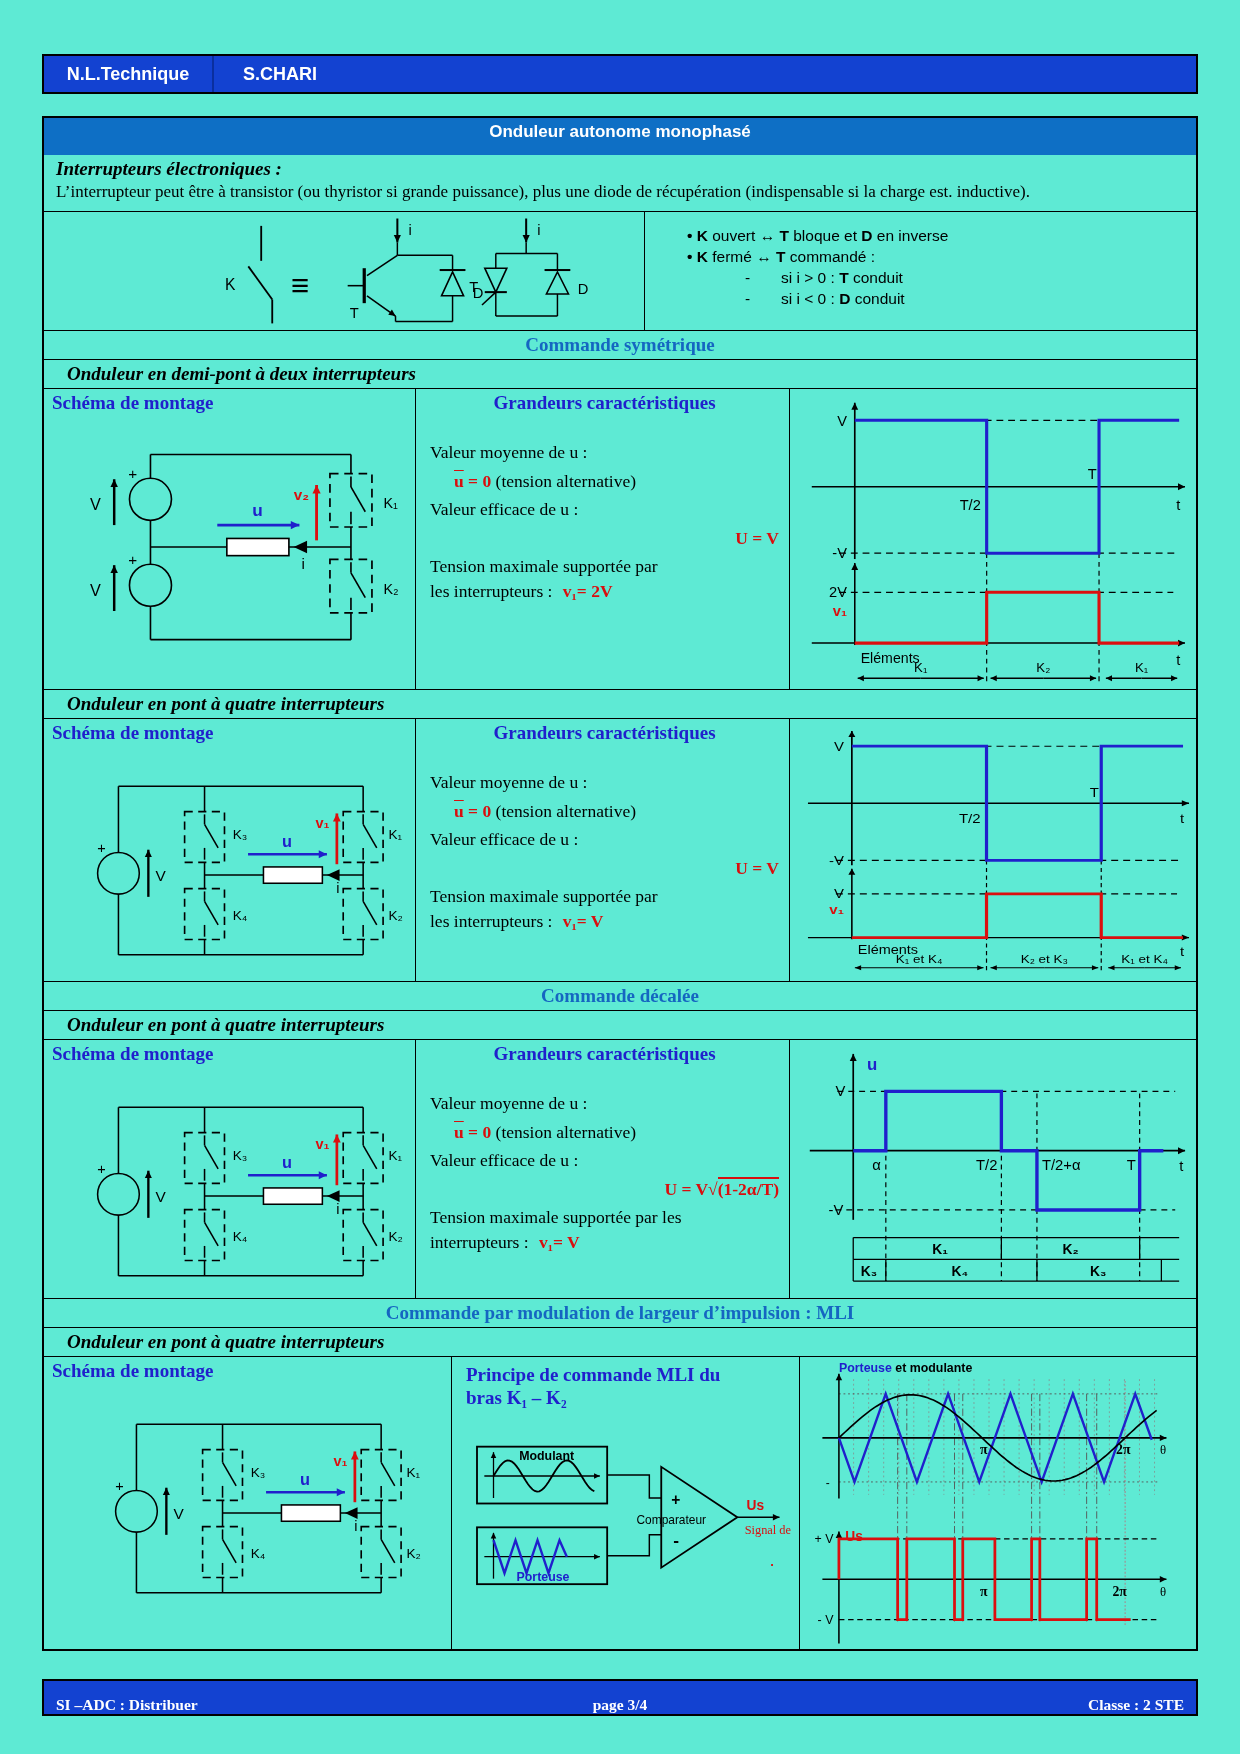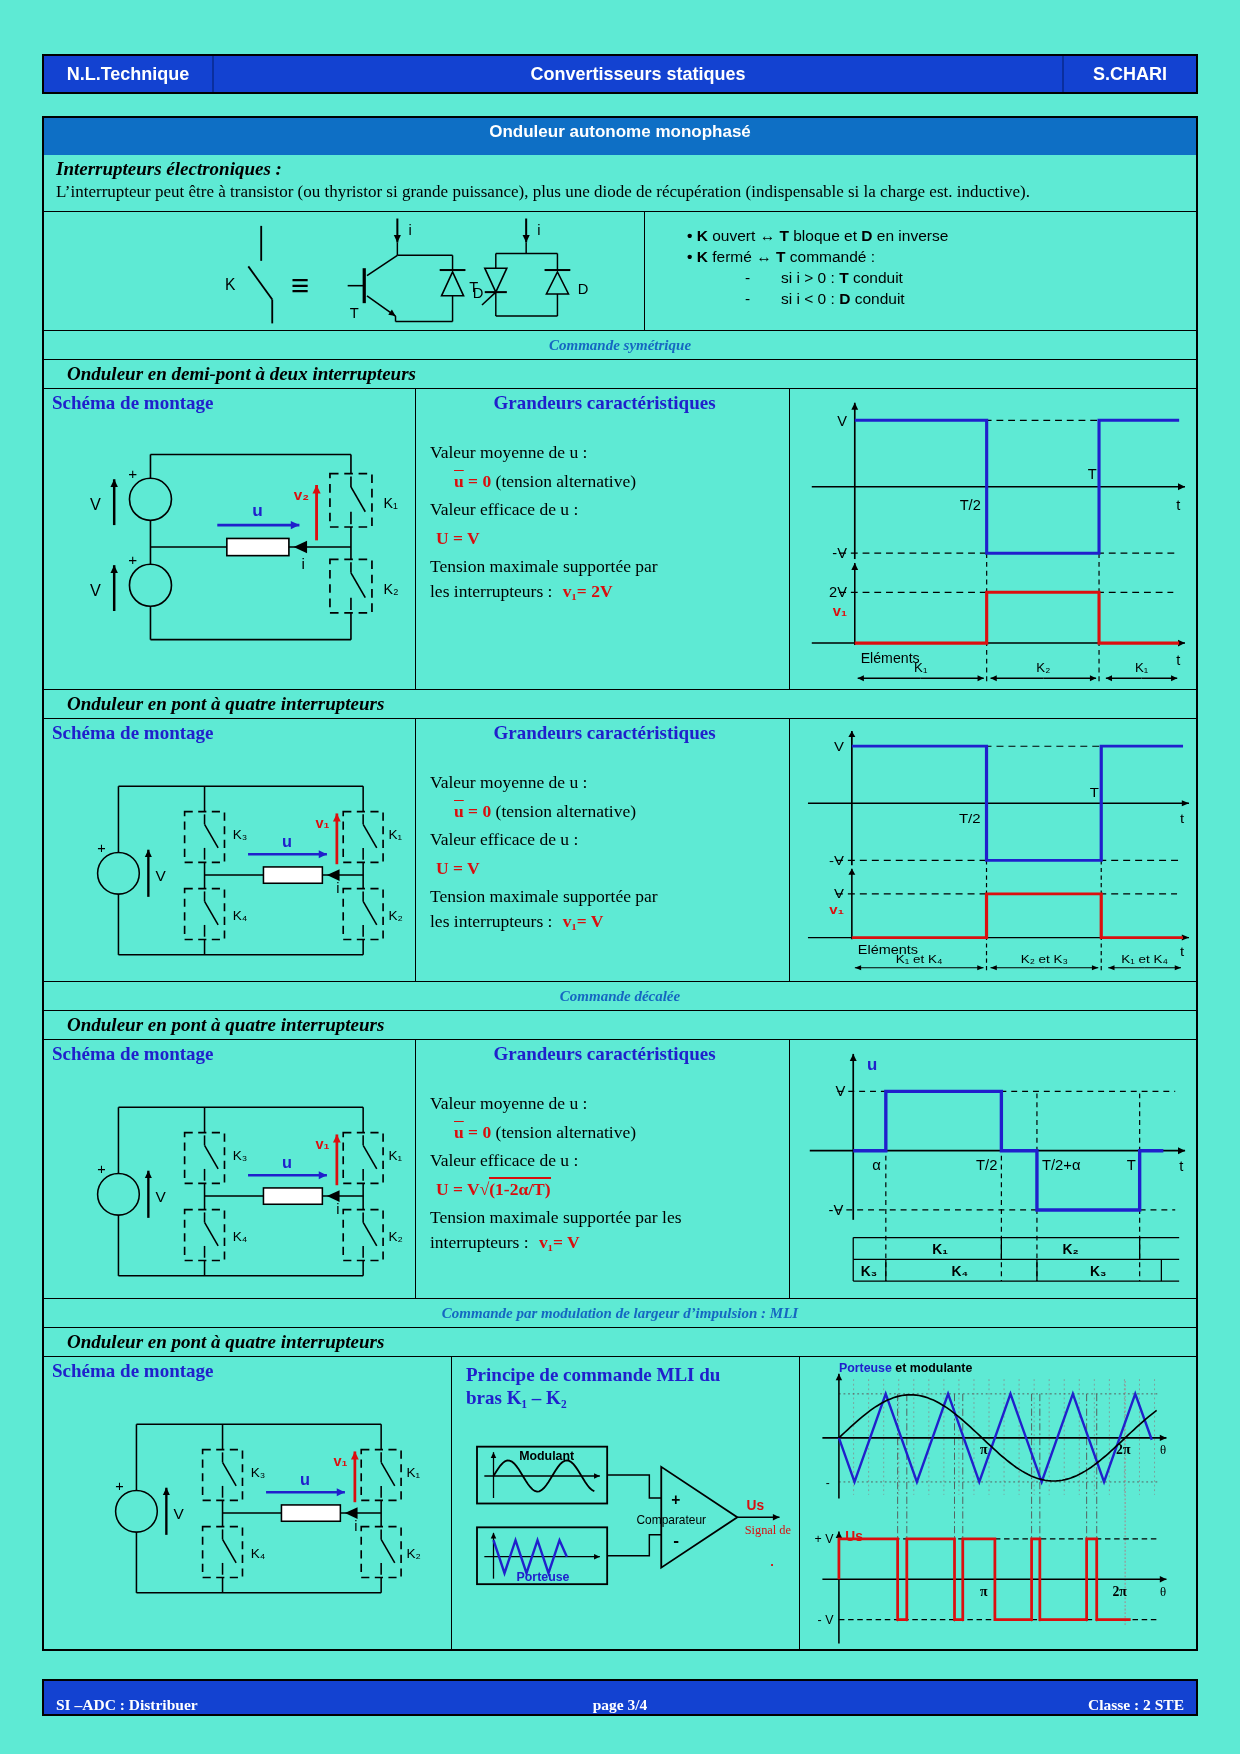--- a/index.html
+++ b/index.html
@@ -26,52 +26,51 @@
   .intro-body{font-size:17px;line-height:1.45;max-width:1120px;}
   .equiv-row{display:flex;border-top:1.5px solid #000;height:118px;}
   .equiv-left{width:600px;display:flex;align-items:center;justify-content:center;}
   .equiv-right{flex:1;border-left:1.5px solid #000;font-family:"Liberation Sans",sans-serif;
     font-size:15.5px;padding:12px 0 0 42px;}
   .bullet-line{margin:3px 0;}
   .bullet-line::before{content:"•  ";font-weight:bold;}
   .sub-line{margin:3px 0 3px 58px;}
   .sub-line .dash{display:inline-block;width:36px;}
   .sec-row{border-top:1.5px solid #000;height:28px;line-height:28px;text-align:center;
-    color:var(--section-title,#1566C1);font-weight:bold;font-style:italic;font-size:15px;}
+    color:var(--section-title,#1566C1);font-weight:bold;font-size:19px;}
   .sub-row{border-top:1.5px solid #000;height:28px;line-height:28px;padding-left:23px;
     font-weight:bold;font-style:italic;font-size:19px;}
   .row3col{display:flex;border-top:1.5px solid #000;}
   .c1{width:372px;border-right:1.5px solid #000;box-sizing:border-box;padding:2px 0 0 8px;}
   .c2{width:374px;border-right:1.5px solid #000;box-sizing:border-box;padding:2px 10px 0 14px;}
   .c3{flex:1;box-sizing:border-box;padding:2px 0 0 2px;overflow:hidden;}
   .r1{height:300px}.r2{height:262px}.r3{height:258px}.r4{height:292px}
   .r4 .c1{width:408px}.r4 .c2{width:348px}
   .card-title{color:var(--card-title,#2020CC);font-weight:bold;font-size:19px;line-height:1.25;}
   .c2 .card-title{text-align:center;}
   .r4 .c2 .card-title{text-align:left;}
   .schem-mount{padding-top:4px;}
   .schem-mount svg{display:block;margin:0 auto;}
   .g-block{padding-top:2px;}
   .g-line{font-size:17.5px;margin:4px 0;line-height:1.4;}
   .g-first{margin-top:26px;}
   .red{color:var(--accent-red,#D90E0E);font-weight:bold;margin-left:6px;}
   .ou{text-decoration:overline;}
-  .g-center{text-align:left;}
+  .g-center{text-align:right;}
   .g-indent{margin-left:18px;}
   .sqrt-arg{border-top:2px solid var(--accent-red,#D90E0E);}
   .mli-mid{padding-top:6px;}
 </style>
 </head>
 <body>
 
 <div class="sheet">
 
   <div class="doc-header">
     <div class="h-cell h-left">N.L.Technique</div>
-    <div class="h-cell h-center">Convertisseurs statiques</div>
     <div class="h-cell h-right">S.CHARI</div>
   </div>
 
   <div class="main">
 
     <div class="banner">Onduleur autonome monophasé</div>
 
     <div class="intro">
       <div class="intro-heading">Interrupteurs électroniques :</div>
       <div class="intro-body">L’interrupteur peut être à transistor (ou thyristor si grande puissance), plus une diode de récupération (indispensable si la charge est. inductive).</div>

